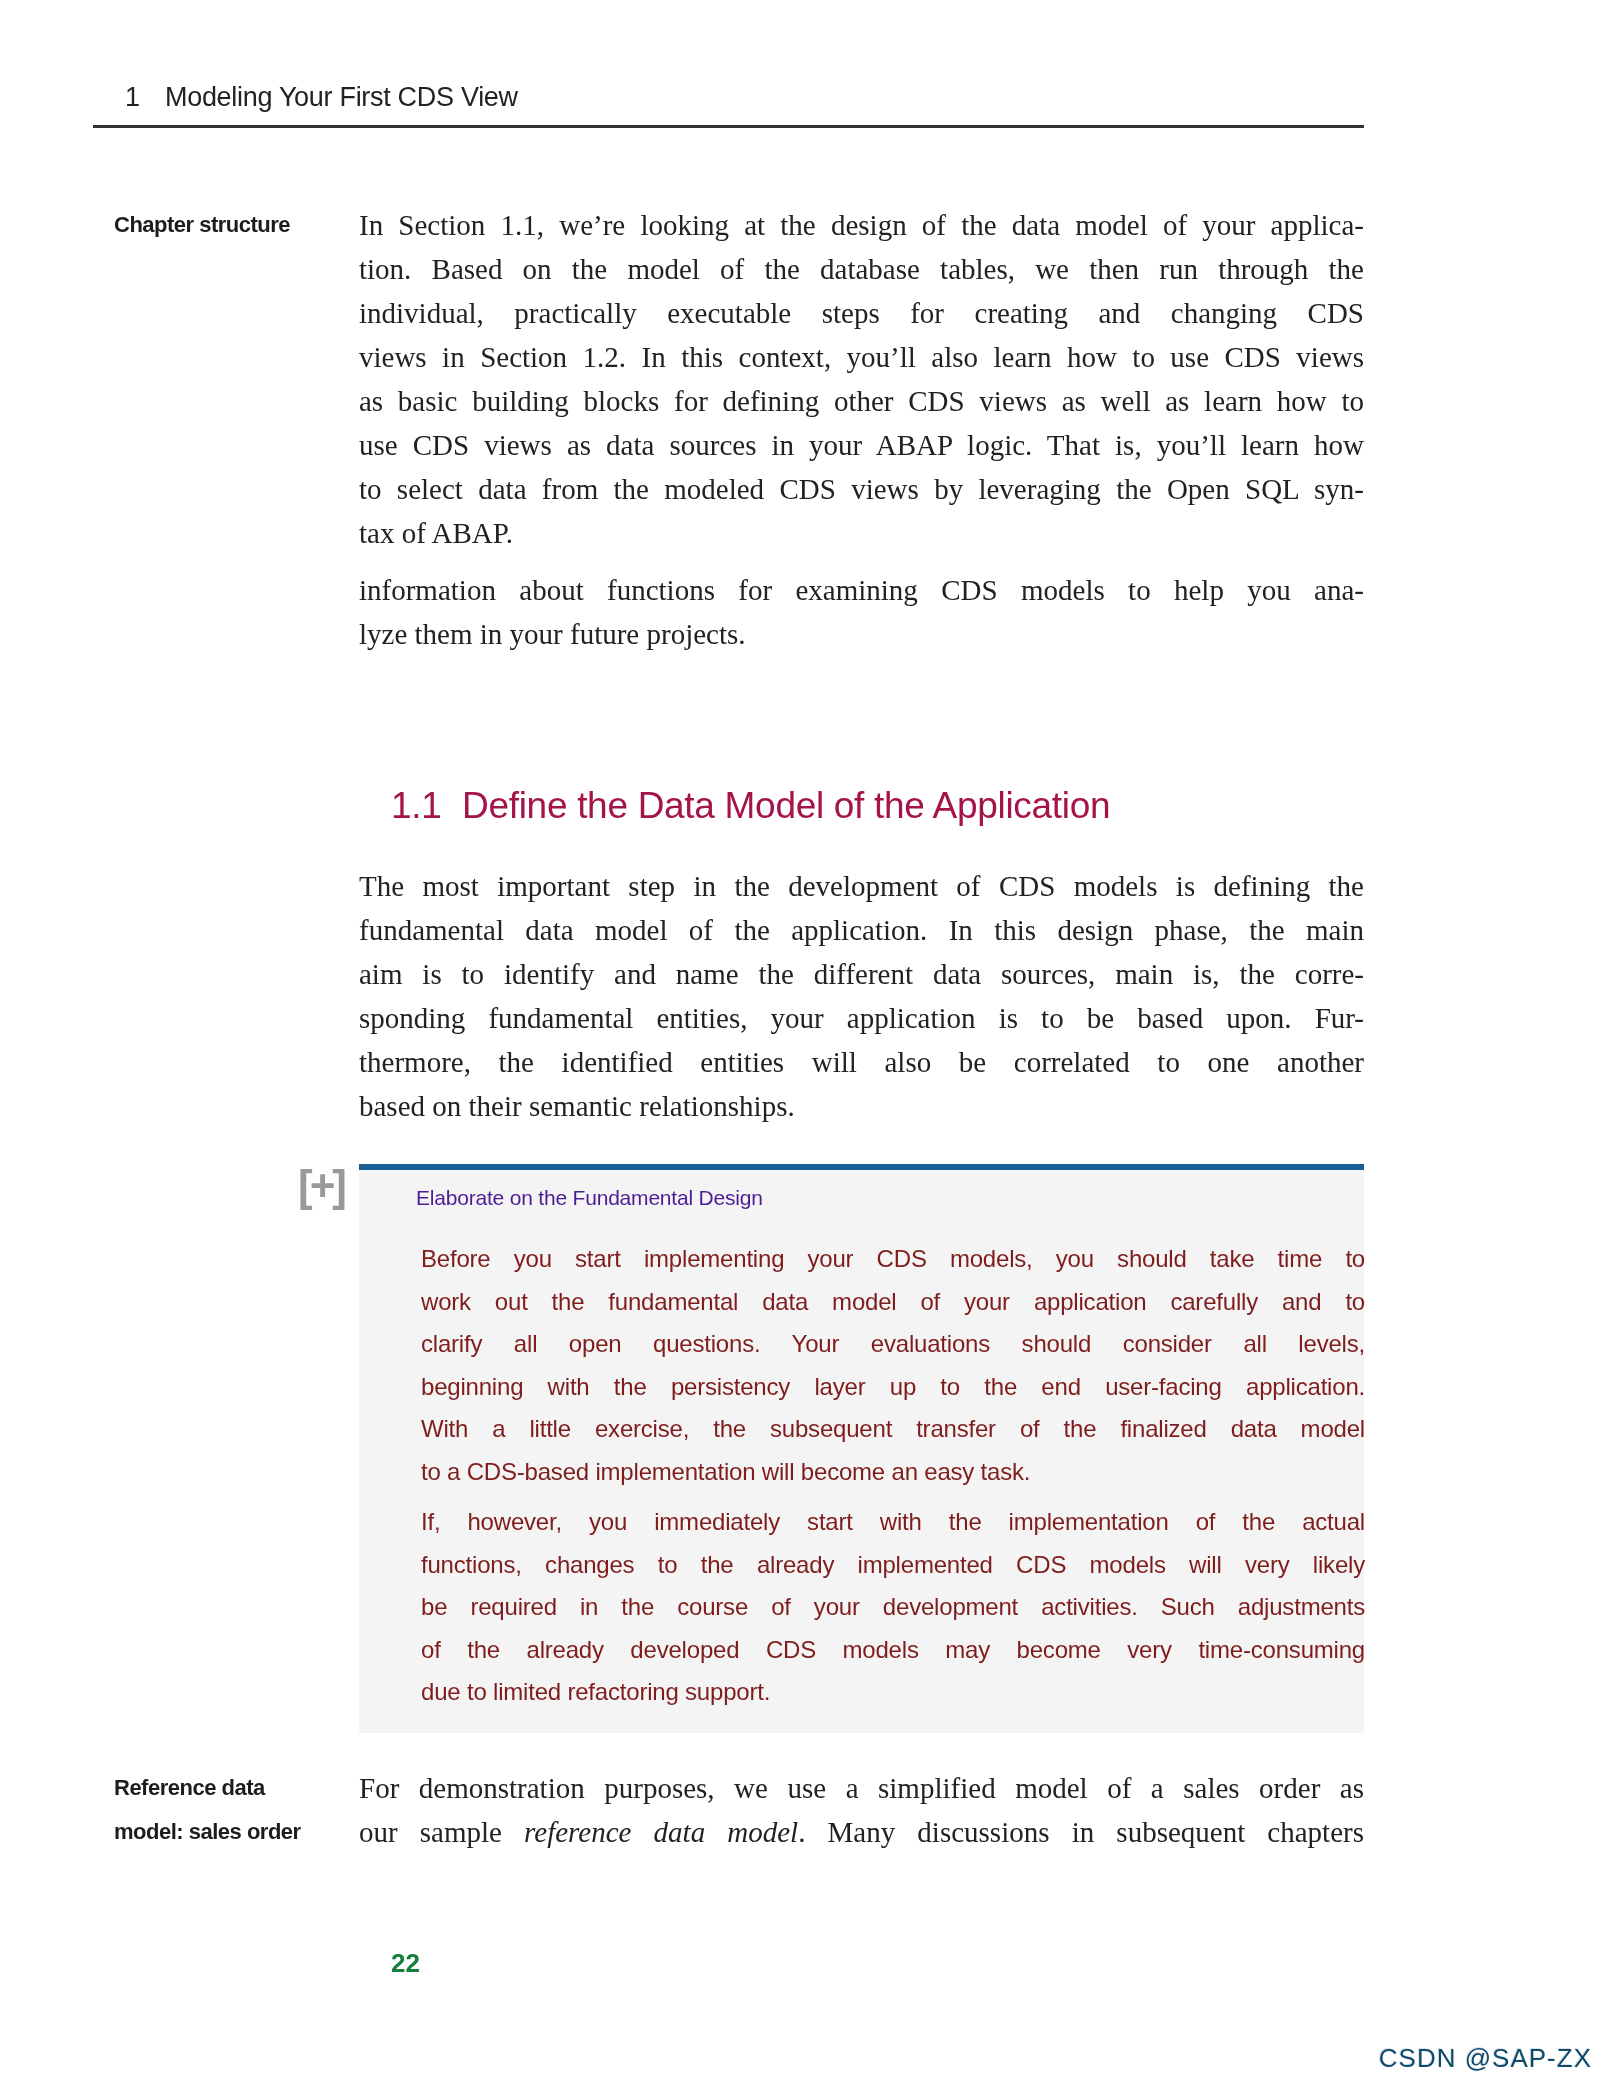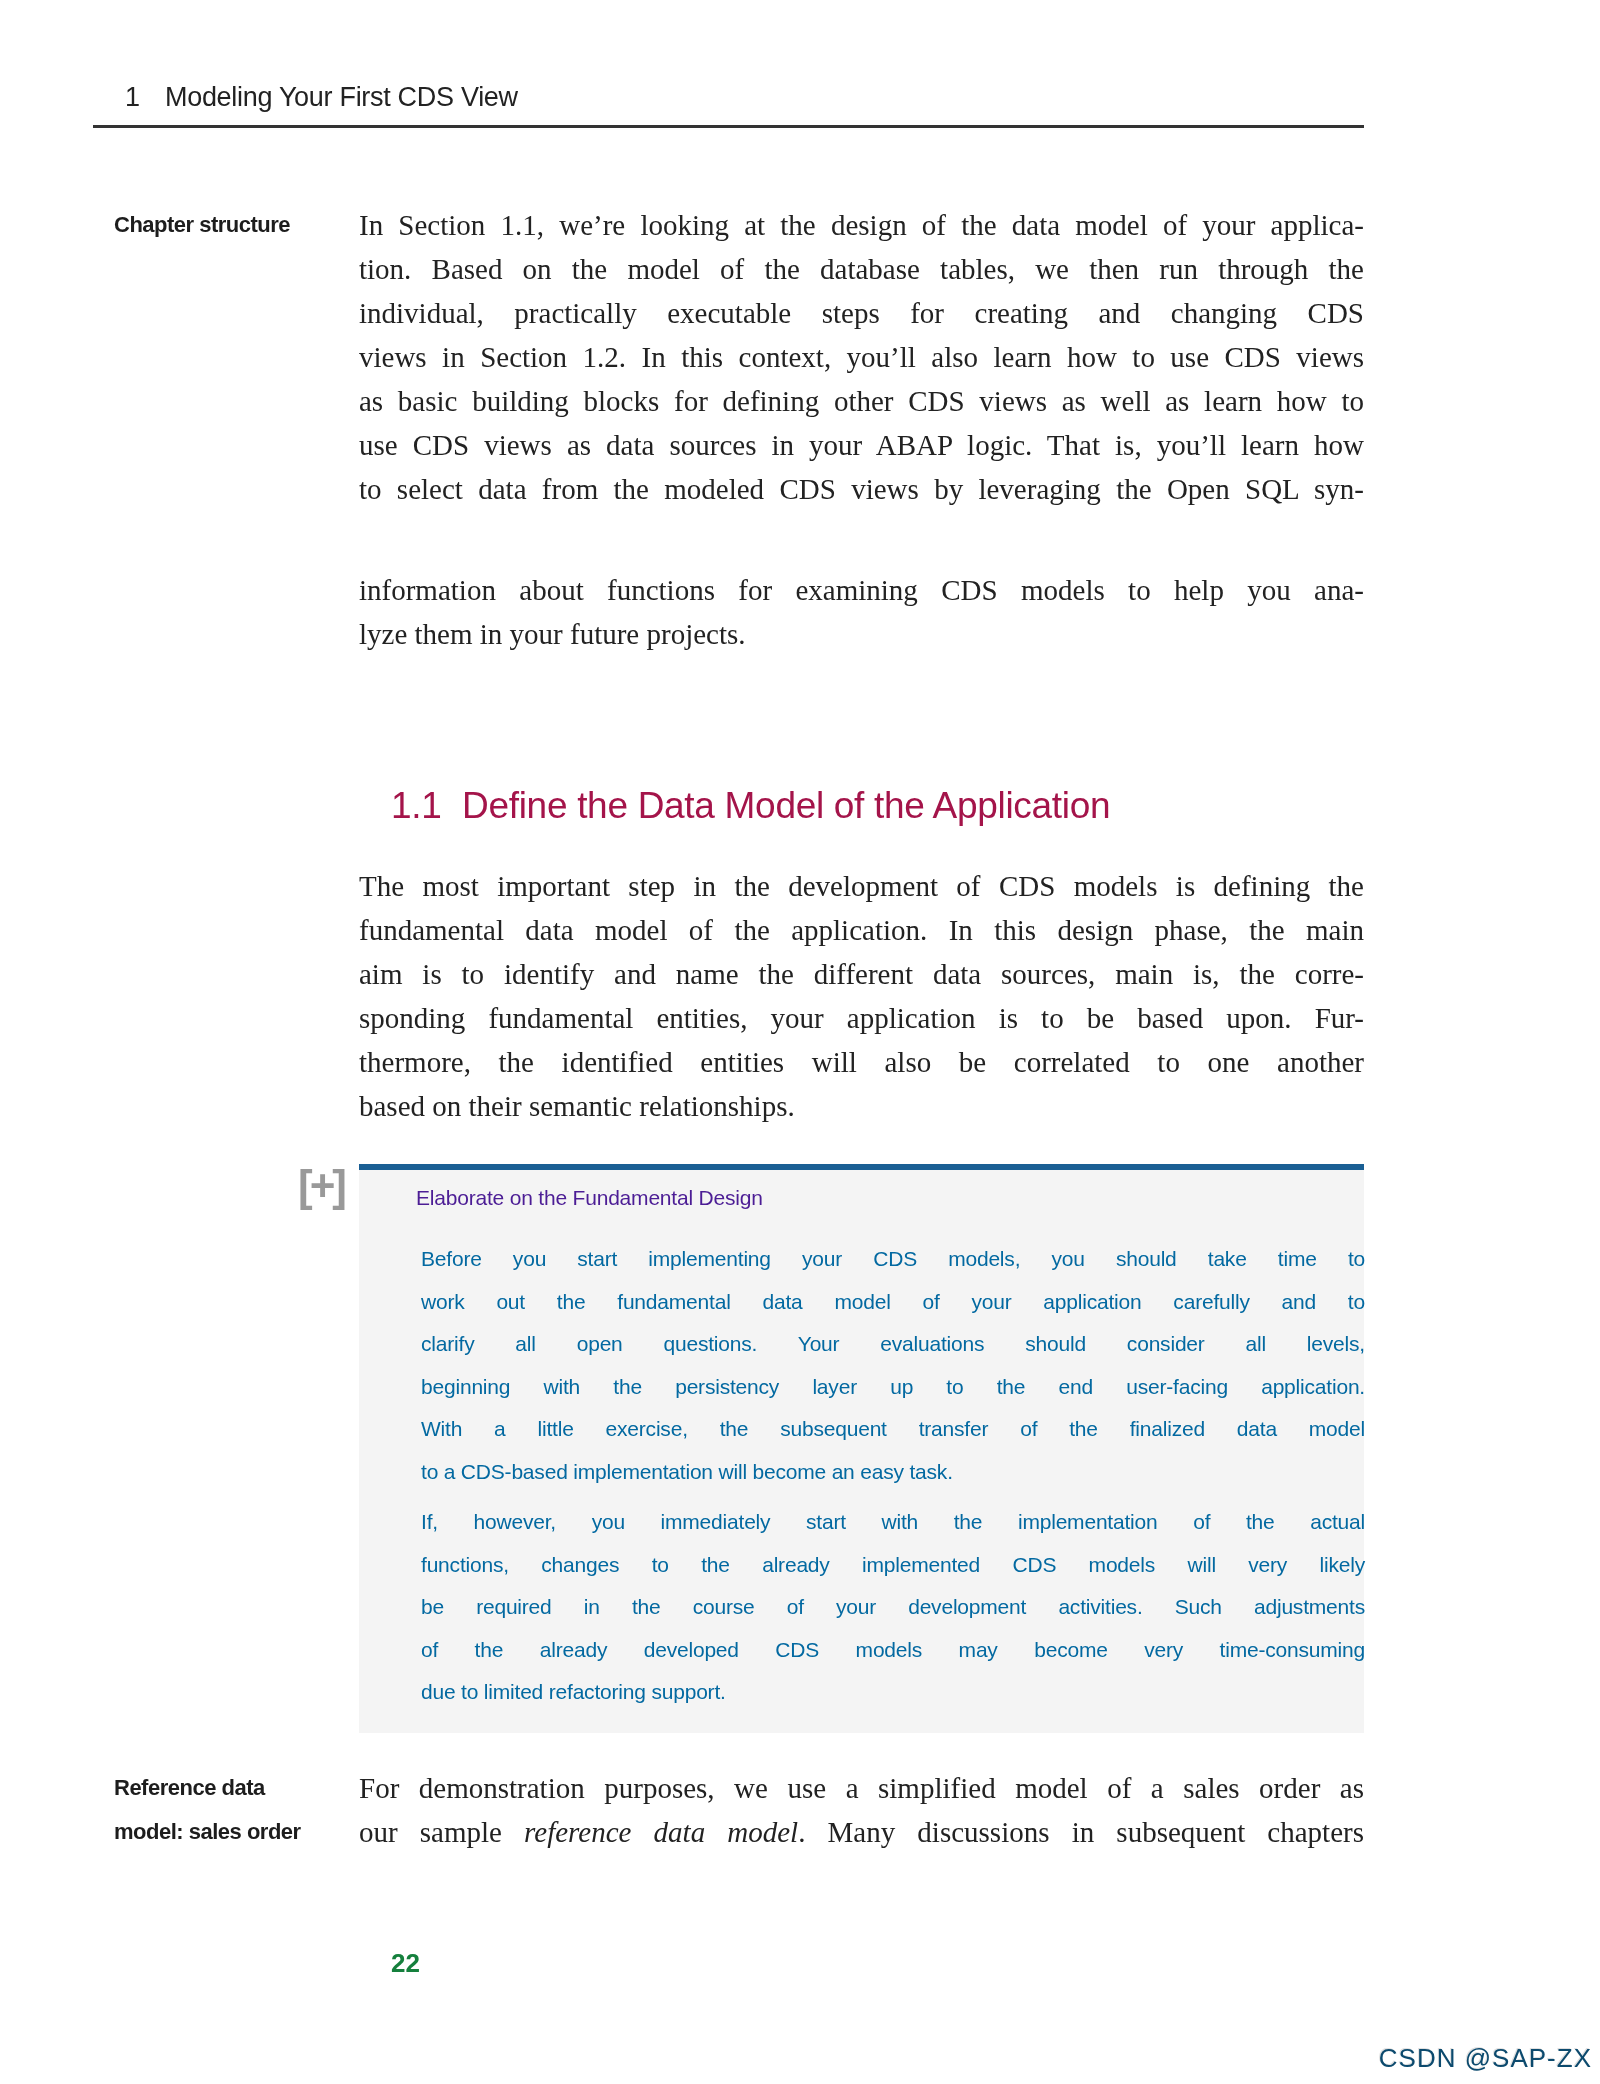--- a/index.html
+++ b/index.html
@@ -12,21 +12,21 @@
   .head-rule { left:93px; top:125px; width:1271px; height:3px; background:#333; }
   .margin-label { font-size:22px; font-weight:bold; width:240px; left:82px; line-height:44px; color:#1d1d1d; letter-spacing:-0.5px; }
   .body-block { left:359px; width:1005px; font-size:29px; line-height:44px; color:#222; }
   .line { display:block; white-space:nowrap; text-align:justify; text-align-last:justify; height:44px; overflow:visible; }
   .line.last { text-align-last:left; }
   .section-heading { left:359px; top:785px; font-size:37px; color:#a4144a; white-space:nowrap; letter-spacing:-0.3px; }
   .section-heading .secnum { display:inline-block; width:71px; }
   .plus-icon { left:266px; top:1160px; width:56px; height:52px; color:#999; font-size:44px; font-weight:bold; line-height:52px; letter-spacing:-3px; }
   .info-box { left:359px; top:1164px; width:1005px; height:569px; background:#f4f4f4; border-top:6px solid #1a5f94; box-sizing:border-box; }
   .info-title { left:384px; top:1186px; font-size:21px; color:#4c1d95; white-space:nowrap; letter-spacing:-0.2px; }
-  .info-text { left:389px; width:944px; font-size:21px; line-height:42.5px; color:#0369a1; letter-spacing:-0.2px; }
+  .info-text { left:389px; width:944px; font-size:24px; line-height:42.5px; color:#7f1d1d; letter-spacing:-0.2px; }
   .info-text .line { height:42.5px; }
   .italic { font-style:italic; }
   .page-number { left:359px; top:1948px; font-size:26px; font-weight:bold; color:#15803d; }
   .watermark { right:8px; bottom:10px; font-size:26px; color:#0c4a6e; letter-spacing:1px; text-shadow:1px 1px 0 #fff, -1px -1px 0 #e0e0e0; }
 </style>
 </head>
 <body>
 
 <div class="abs running-head sans">
   <span class="num">1</span><span>Modeling Your First CDS View</span>
@@ -36,20 +36,21 @@
 <div class="abs margin-label sans" style="top:203px;">Chapter structure</div>
 
 <div class="abs body-block serif" style="top:203px;">
   <span class="line">In Section 1.1, we’re looking at the design of the data model of your applica-</span>
   <span class="line">tion. Based on the model of the database tables, we then run through the</span>
   <span class="line">individual, practically executable steps for creating and changing CDS</span>
   <span class="line">views in Section 1.2. In this context, you’ll also learn how to use CDS views</span>
   <span class="line">as basic building blocks for defining other CDS views as well as learn how to</span>
   <span class="line">use CDS views as data sources in your ABAP logic. That is, you’ll learn how</span>
   <span class="line">to select data from the modeled CDS views by leveraging the Open SQL syn-</span>
+  <span class="line last">tax of ABAP.</span>
 </div>
 
 <div class="abs body-block serif" style="top:568px;">
   <span class="line">information about functions for examining CDS models to help you ana-</span>
   <span class="line last">lyze them in your future projects.</span>
 </div>
 
 <div class="abs section-heading sans">
   <span class="secnum">1.1</span><span>Define the Data Model of the Application</span>
 </div>

